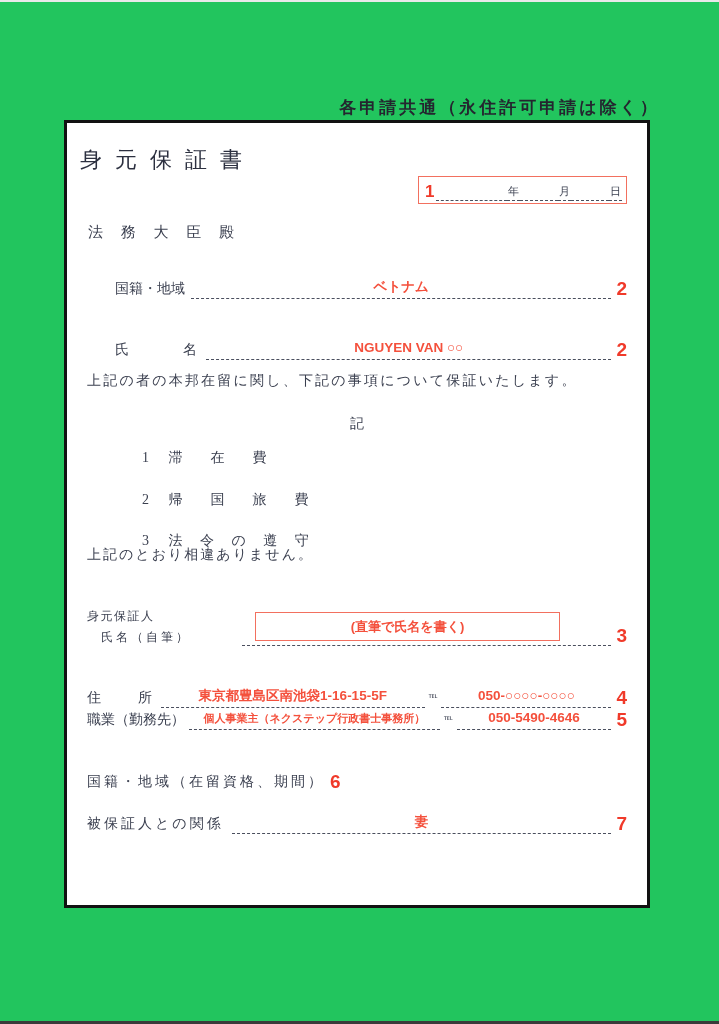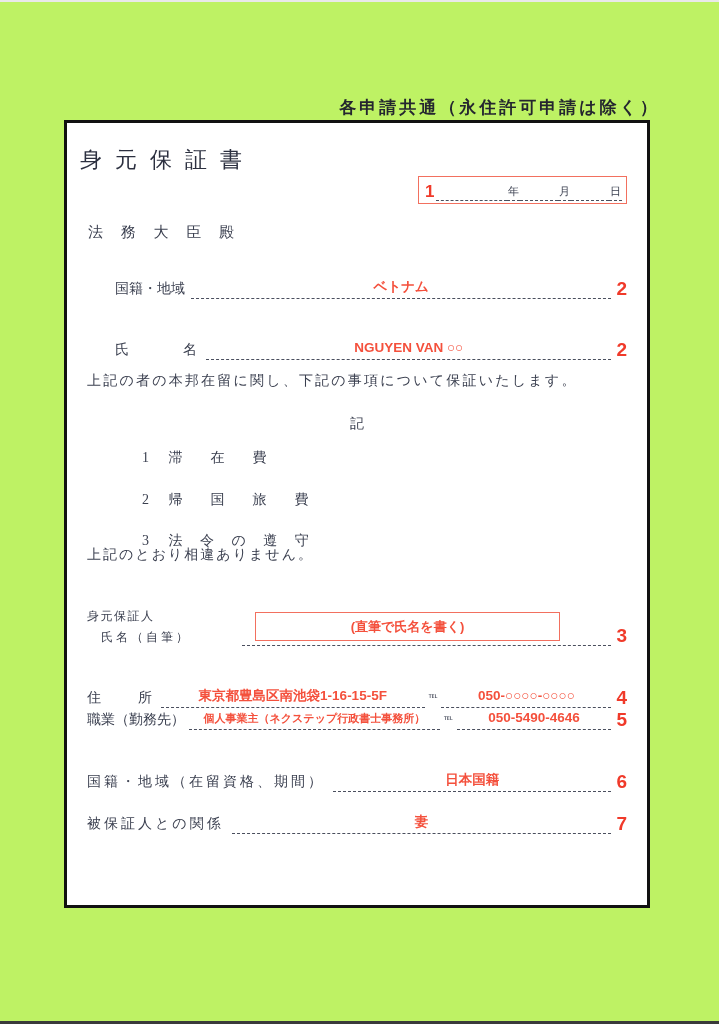--- a/index.html
+++ b/index.html
@@ -13,21 +13,21 @@
     position: relative;
     font-family: "Liberation Serif", "DejaVu Serif", serif;
     overflow: hidden;
   }
 
   .page {
     position: absolute;
     left: 0; top: 0;
     width: 719px;
     height: 1024px;
-    background: #bef264;
+    background: #22c55e;
   }
 
   .top-edge {
     position: absolute;
     left: 0; top: 0;
     width: 719px; height: 2px;
     background: #e9e9ea;
   }
   .bottom-edge {
     position: absolute;
@@ -330,23 +330,20 @@
         </span>
         <span class="tel-glyph">℡</span>
         <span class="f-line" style="flex:1;">
           <span class="f-value">050-5490-4646</span>
         </span>
         <span class="marker">5</span>
       </div>
 
       <div class="field-row" style="left:20px; top:628px; width:540px;">
         <span class="f-label sp7">国籍・地域（在留資格、期間）</span>
-        <span class="f-line" style="flex:1; margin-left:8px;">
-          <span class="f-value">日本国籍</span>
-        </span>
         <span class="marker">6</span>
       </div>
 
       <div class="field-row" style="left:20px; top:670px; width:540px;">
         <span class="f-label sp7">被保証人との関係</span>
         <span class="f-line" style="flex:1; margin-left:8px;">
           <span class="f-value">妻</span>
         </span>
         <span class="marker">7</span>
       </div>

